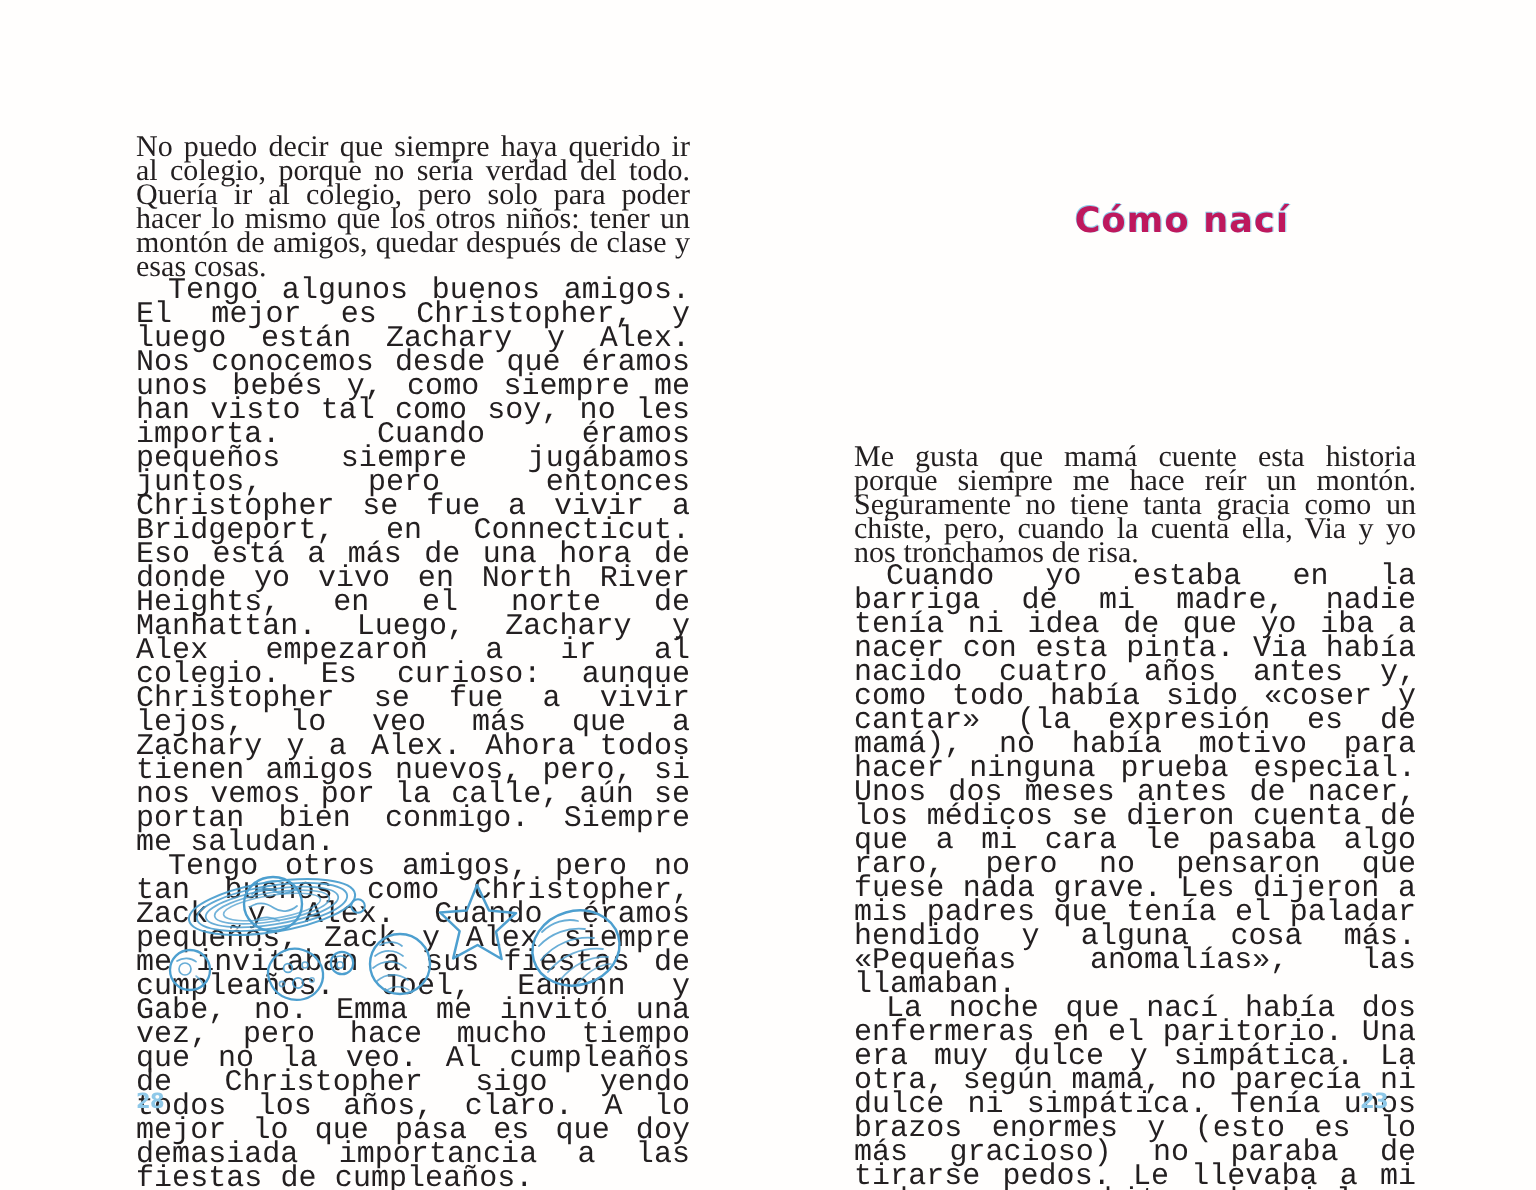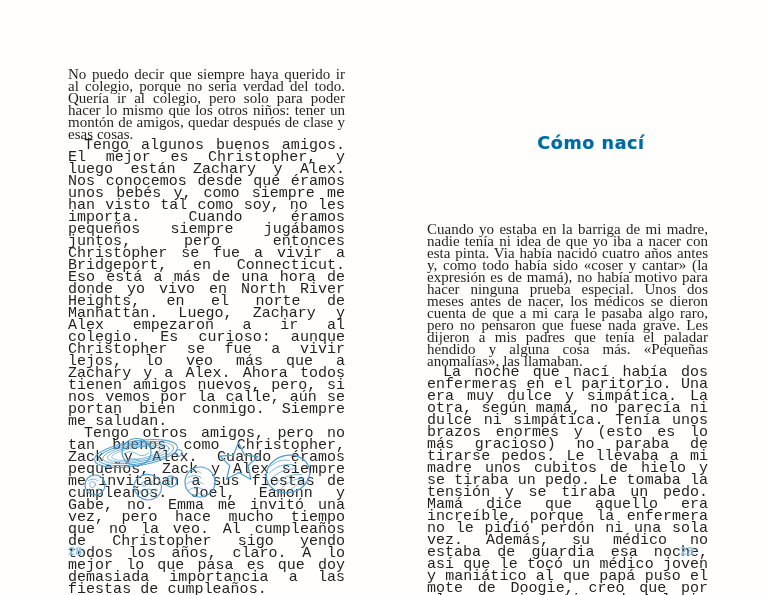--- a/index.html
+++ b/index.html
@@ -70,26 +70,25 @@
   .chapter-title {
     position: absolute;
     left: 0;
     right: 0;
     top: 101px;
     text-align: center;
     font-family: "DejaVu Sans", "Liberation Sans", sans-serif;
     font-weight: bold;
     font-size: 17.5px;
     letter-spacing: 0.6px;
-    color: #0369a1;
+    color: #be185d;
     text-shadow:
       0.6px 0 0 #a9dcf3,
       -0.3px -0.4px 0 #8ccbe9;
     padding-left: 30px;
-    margin-top: 32px;
   }
 
   
   .folio {
     position: absolute;
     bottom: 38px;
     font-family: "DejaVu Sans", "Liberation Sans", sans-serif;
     font-weight: bold;
     font-size: 10.5px;
     color: #8ec8e8;
@@ -197,20 +196,21 @@
     </div>
 
     <div class="folio">28</div>
   </div>
 
   <div class="page page-right">
 
     <div class="chapter-title">Cómo nací</div>
 
     <div class="col">
+      <p>Me gusta que mamá cuente esta historia porque siempre me hace reír un montón. Seguramente no tiene tanta gracia como un chiste, pero, cuando la cuenta ella, Via y yo nos tronchamos de risa.</p>
       <p>Cuando yo estaba en la barriga de mi madre, nadie tenía ni idea de que yo iba a nacer con esta pinta. Via había nacido cuatro años antes y, como todo había sido «coser y cantar» (la expresión es de mamá), no había motivo para hacer ninguna prueba especial. Unos dos meses antes de nacer, los médicos se dieron cuenta de que a mi cara le pasaba algo raro, pero no pensaron que fuese nada grave. Les dijeron a mis padres que tenía el paladar hendido y alguna cosa más. «Pequeñas anomalías», las llamaban.</p>
       <p>La noche que nací había dos enfermeras en el paritorio. Una era muy dulce y simpática. La otra, según mamá, no parecía ni dulce ni simpática. Tenía unos brazos enormes y (esto es lo más gracioso) no paraba de tirarse pedos. Le llevaba a mi madre unos cubitos de hielo y se tiraba un pedo. Le tomaba la tensión y se tiraba un pedo. Mamá dice que aquello era increíble, porque la enfermera no le pidió perdón ni una sola vez. Además, su médico no estaba de guardia esa noche, así que le tocó un médico joven y maniático al que papá puso el mote de Doogie, creo que por alguna serie antigua de televi-</p>
     </div>
 
     <div class="folio">23</div>
   </div>
 
 </div>
 
 </body></html>

